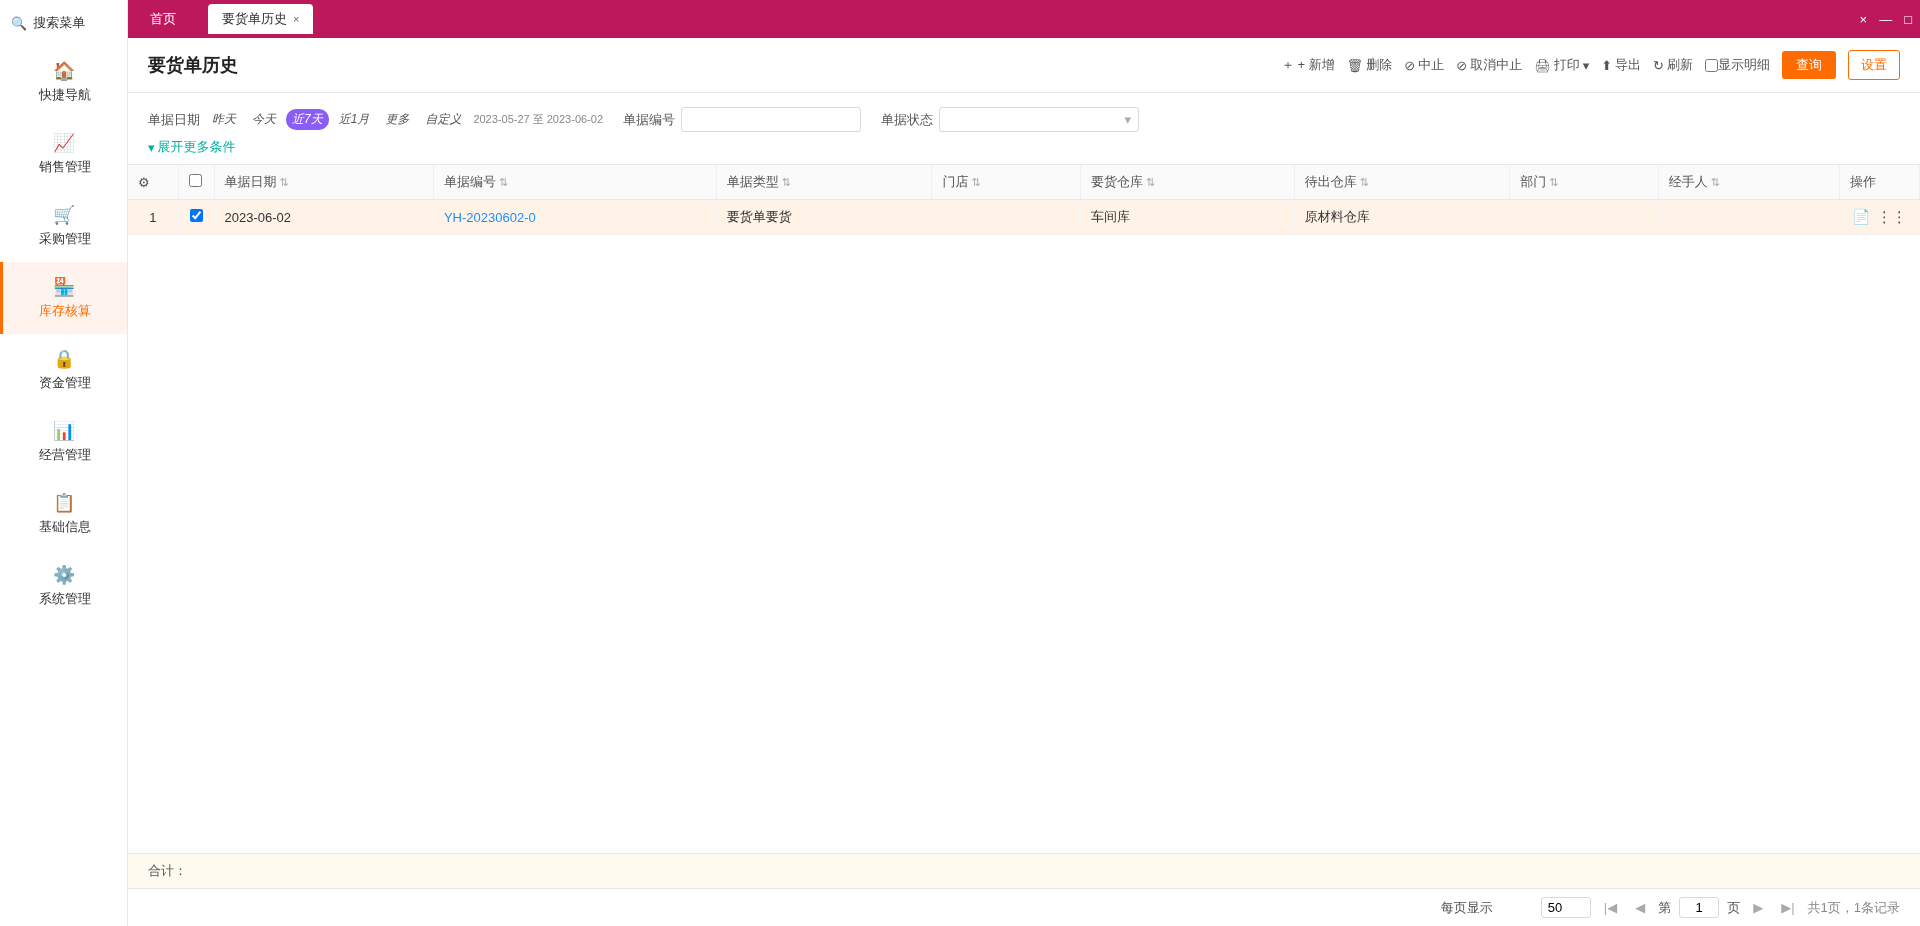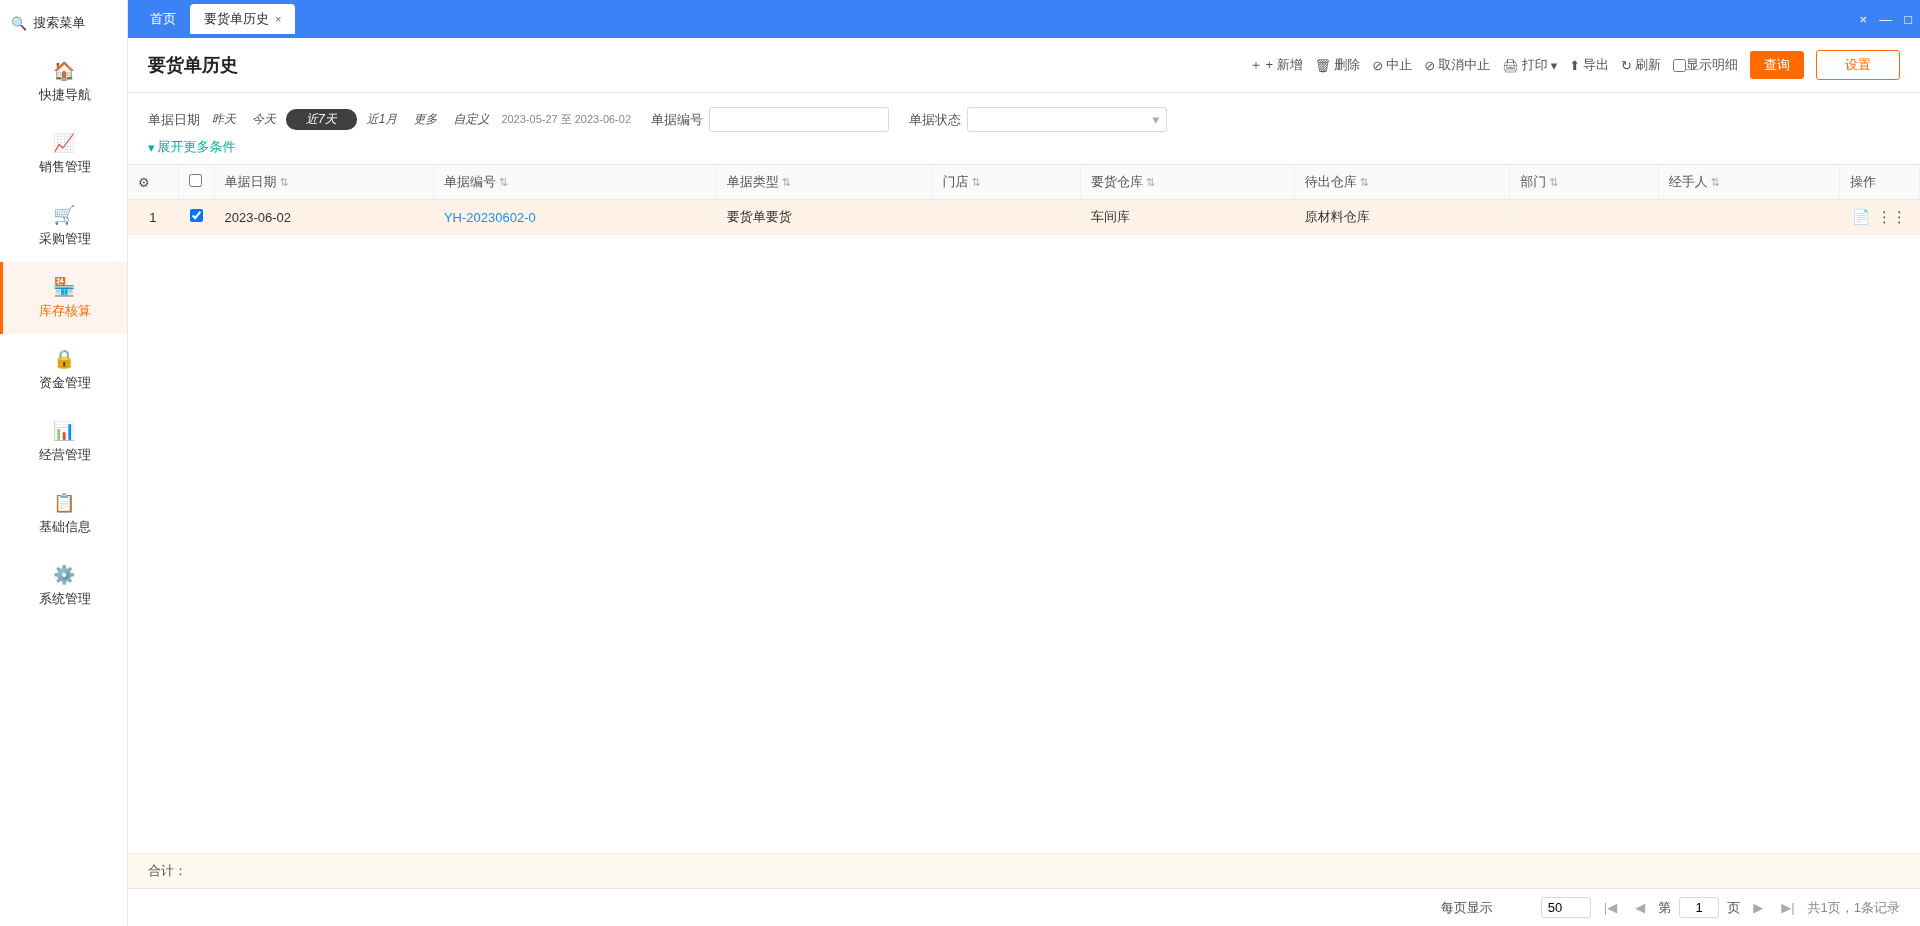--- a/index.html
+++ b/index.html
@@ -46,26 +46,26 @@
     
     .main {
       flex: 1;
       display: flex;
       flex-direction: column;
       overflow: hidden;
     }
 
     
     .tab-bar {
-      background: #3b82f6;
+      background: #be185d;
       display: flex;
       align-items: center;
       height: 38px;
       padding: 16px 8px;
-      gap: 0;
+      gap: 18px;
     }
     .tab {
       padding: 6px 14px;
       border-radius: 4px 4px 0 0;
       cursor: pointer;
       font-size: 13px;
       color: #fff;
       display: flex;
       align-items: center;
       gap: 6px;
@@ -124,21 +124,21 @@
     .toolbar-btn.primary {
       background: #ff6b00;
       color: #fff;
       padding: 5px 14px;
       border-radius: 3px;
       border: none;
     }
     .toolbar-btn.secondary {
       background: #fff;
       color: #ff6b00;
-      padding: 5px 28px;
+      padding: 5px 12px;
       border-radius: 3px;
       border: 1px solid #ff6b00;
     }
     .show-detail-btn {
       display: flex;
       align-items: center;
       cursor: pointer;
       font-size: 12px;
       color: #555;
     }
@@ -170,24 +170,24 @@
       padding: 2px 6px;
       border-radius: 3px;
       cursor: pointer;
       font-size: 12px;
       color: #555;
       border: none;
       background: transparent;
       font-style: italic;
     }
     .date-btn.active {
-      background: #404040;
+      background: #8b5cf6;
       color: #fff;
       border-radius: 10px;
-      padding: 2px 20px;
+      padding: 2px 6px;
     }
     .date-range-text { font-size: 11px; color: #888; }
     .filter-input {
       border: 1px solid #d9d9d9;
       border-radius: 3px;
       padding: 4px 8px;
       width: 180px;
       outline: none;
       font-size: 13px;
     }

